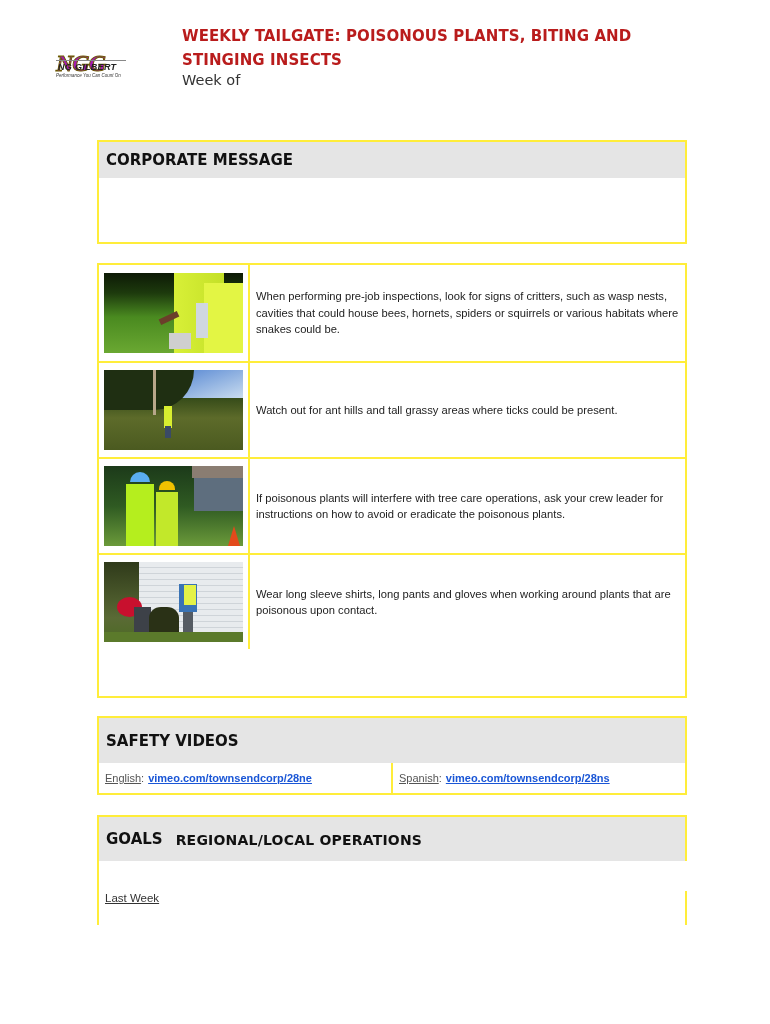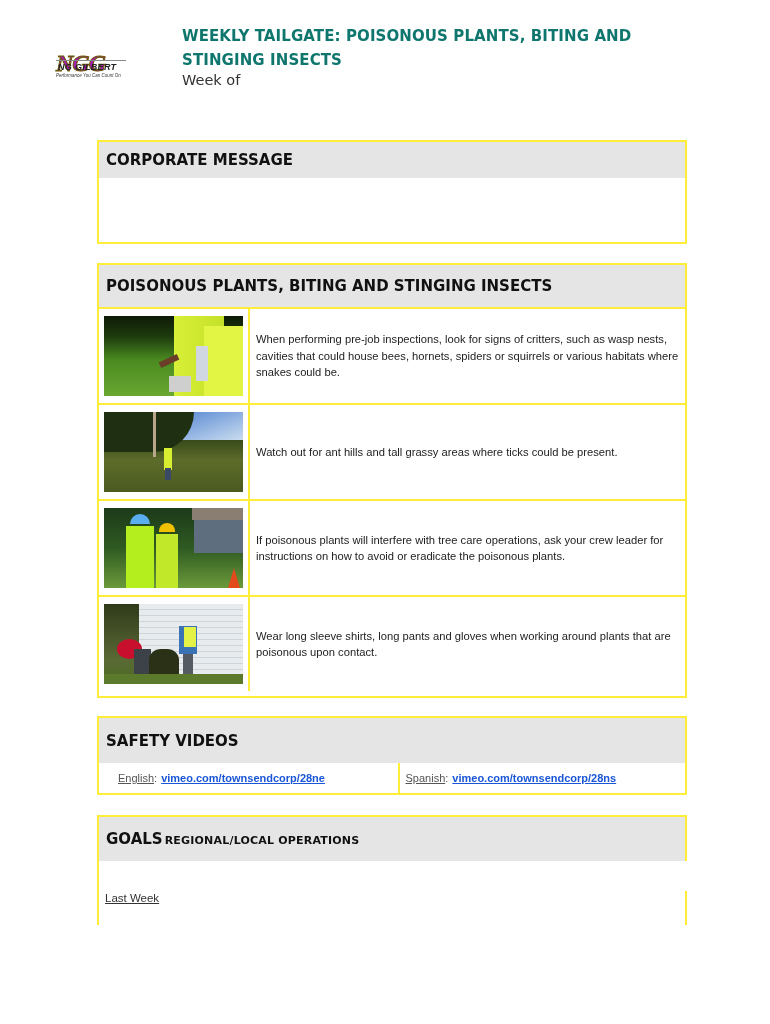--- a/index.html
+++ b/index.html
@@ -4,41 +4,41 @@
 <style>
   html, body { margin: 0; padding: 0; background: #ffffff; }
   body { width: 770px; height: 1024px; position: relative; overflow: hidden; font-family: "Liberation Sans", sans-serif; color: #111; }
 
   .logo { position: absolute; left: 52px; top: 34px; width: 80px; height: 44px; }
   .logo .ngg { position: absolute; left: 4px; top: 17px; font-family: Liberation Serif, serif; font-weight: bold; font-style: italic; font-size: 24px; letter-spacing: -1px; color: #a21caf; -webkit-text-stroke: 1px #6b5a00; line-height: 24px; }
   .logo .bar { position: absolute; left: 4px; top: 26px; width: 70px; height: 1px; background: #888; }
   .logo .name { position: absolute; left: 6px; top: 28px; font-weight: bold; font-style: italic; font-size: 9px; color: #222; letter-spacing: 0.3px; line-height: 10px; }
   .logo .tag { position: absolute; left: 4px; top: 39px; font-style: italic; font-size: 4.5px; color: #333; white-space: nowrap; line-height: 5px; }
 
-  .title { position: absolute; left: 182px; top: 24px; width: 500px; font-family: "DejaVu Sans", sans-serif; font-weight: bold; font-size: 15px; line-height: 24px; color: #0f766e; letter-spacing: 0.1px; }
+  .title { position: absolute; left: 182px; top: 24px; width: 500px; font-family: "DejaVu Sans", sans-serif; font-weight: bold; font-size: 15px; line-height: 24px; color: #b91c1c; letter-spacing: 0.1px; }
   .weekof { position: absolute; left: 182px; top: 72px; font-family: "DejaVu Sans", sans-serif; font-size: 14.5px; color: #333; }
 
   .section { position: absolute; left: 97px; width: 590px; border: 2px solid #ffed3a; box-sizing: border-box; background: #fff; }
   .section .head { background: #e5e5e5; padding: 0 7px; font-family: "DejaVu Sans", sans-serif; font-weight: bold; color: #111; font-size: 15px; display: flex; align-items: center; }
-  .section .head .sub { font-size: 11px; margin-left: 2px; letter-spacing: 0.2px; position: relative; top: 1px; }
+  .section .head .sub { font-size: 14px; margin-left: 13px; letter-spacing: 0.2px; position: relative; top: 1px; }
 
   #corp { top: 140px; height: 104px; }
   #corp .head { height: 36px; }
 
   #plants { top: 263px; height: 435px; }
   #plants .head { height: 42px; }
   .row { display: flex; height: 96px; border-top: 2px solid #ffed3a; box-sizing: border-box; }
   .row:first-of-type { border-top: none; }
   .row .imgcell { width: 151px; border-right: 2px solid #ffed3a; box-sizing: border-box; display: flex; align-items: center; justify-content: center; }
   .row .img { width: 139px; height: 80px; position: relative; overflow: hidden; }
   .row .text { flex: 1; padding: 0 6px 0 6px; display: flex; align-items: center; font-size: 11.2px; line-height: 16.5px; color: #222; }
 
   #videos { top: 716px; height: 79px; }
   #videos .head { height: 45px; }
-  #videos .links { display: flex; height: 30px; margin-left: 13px; }
+  #videos .links { display: flex; height: 30px; }
   #videos .links .cell { flex: 1; display: flex; align-items: center; padding-left: 6px; font-size: 11px; }
   #videos .links .cell:first-child { border-right: 2px solid #ffed3a; }
   .lbl { color: #555; text-decoration: underline; }
   .lnk { color: #1a56d6; font-weight: bold; text-decoration: underline; margin-left: 4px; }
 
   #goals { top: 815px; height: 110px; border-bottom: none; }
   #goals .head { height: 44px; }
   #goals .body { position: relative; height: 70px; }
   #goals .lastweek { position: absolute; left: 6px; top: 31px; font-size: 11.5px; color: #333; text-decoration: underline; }
   #goals .mask { position: absolute; right: -2px; top: 0; width: 3px; height: 30px; background: #fff; }
@@ -91,23 +91,20 @@
 <div class="weekof">Week of</div>
 
 <div class="section" id="corp">
   <div class="head">
     <span>CORPORATE MESSAGE</span>
   </div>
   <div class="body"></div>
 </div>
 
 <div class="section" id="plants">
-  <div class="head">
-    <span>POISONOUS PLANTS, BITING AND STINGING INSECTS</span>
-  </div>
 
   <div class="row">
     <div class="imgcell">
       <div class="img p1">
         <div class="vest1"></div>
           <div class="vest2"></div>
           <div class="sleeve"></div>
           <div class="arm"></div>
           <div class="board"></div>
       </div>

